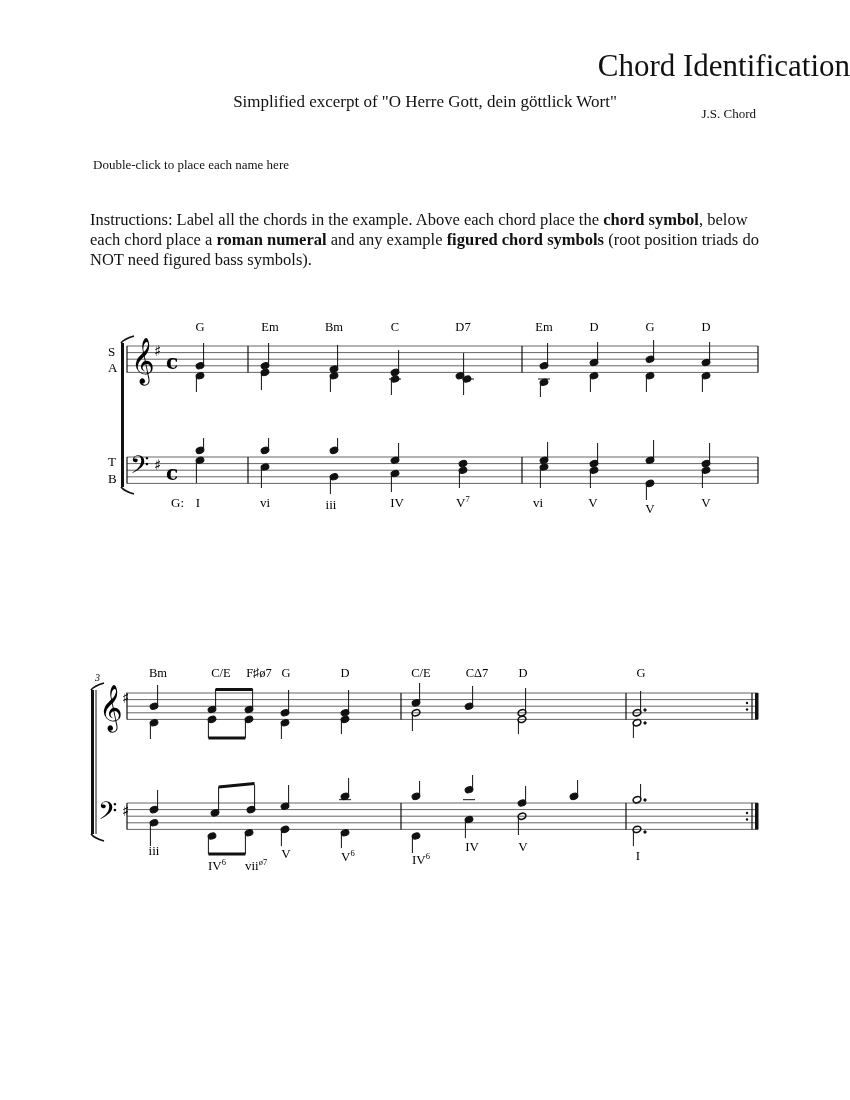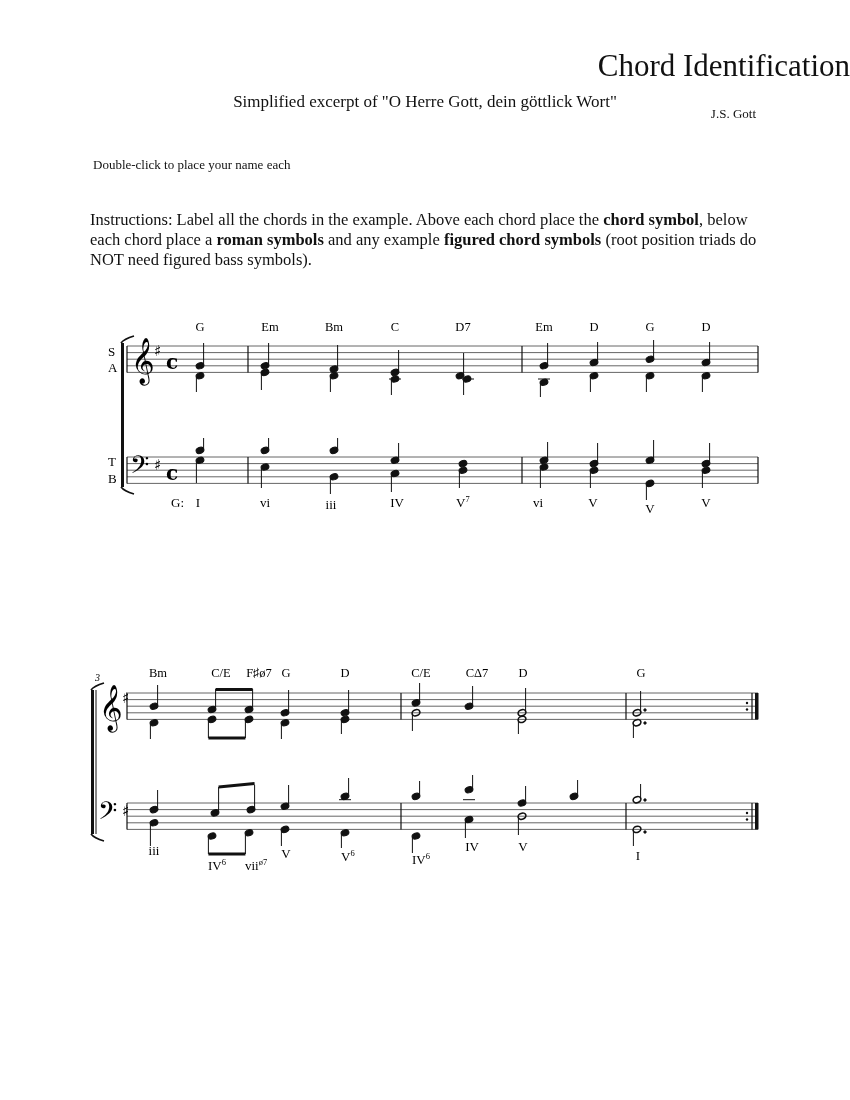--- a/index.html
+++ b/index.html
@@ -14,24 +14,24 @@
   .sym { font-family: "Liberation Serif", serif; font-size: 12.5px; }
   .rn { font-family: "Liberation Serif", serif; font-size: 13px; }
   .sup { font-size: 8.5px; }
   .lbl { font-family: "Liberation Serif", serif; font-size: 13px; }
 </style>
 </head>
 <body>
 
 <div class="title">Chord Identification</div>
 <div class="subtitle">Simplified excerpt of "O Herre Gott, dein göttlick Wort"</div>
-<div class="composer">J.S. Gott</div>
-<div class="name-placeholder">Double-click to place your name each</div>
-
-<div class="instructions"><span>Instructions: Label all the chords in the example. Above each chord place the </span><b>chord symbol</b><span>, below each chord place a </span><b>roman symbols</b><span> and any example </span><b>figured chord symbols</b><span> (root position triads do NOT need figured bass symbols).</span></div>
+<div class="composer">J.S. Chord</div>
+<div class="name-placeholder">Double-click to place each name here</div>
+
+<div class="instructions"><span>Instructions: Label all the chords in the example. Above each chord place the </span><b>chord symbol</b><span>, below each chord place a </span><b>roman numeral</b><span> and any example </span><b>figured chord symbols</b><span> (root position triads do NOT need figured bass symbols).</span></div>
 
 <svg class="score" width="850" height="1100" viewBox="0 0 850 1100">
 
   <g stroke="#555" stroke-width="0.9">
 
     <line x1="127" y1="346" x2="758" y2="346"></line>
       <line x1="127" y1="352.6" x2="758" y2="352.6"></line>
     <line x1="127" y1="359.2" x2="758" y2="359.2"></line>
       <line x1="127" y1="365.8" x2="758" y2="365.8"></line>
     <line x1="127" y1="372.4" x2="758" y2="372.4"></line>

